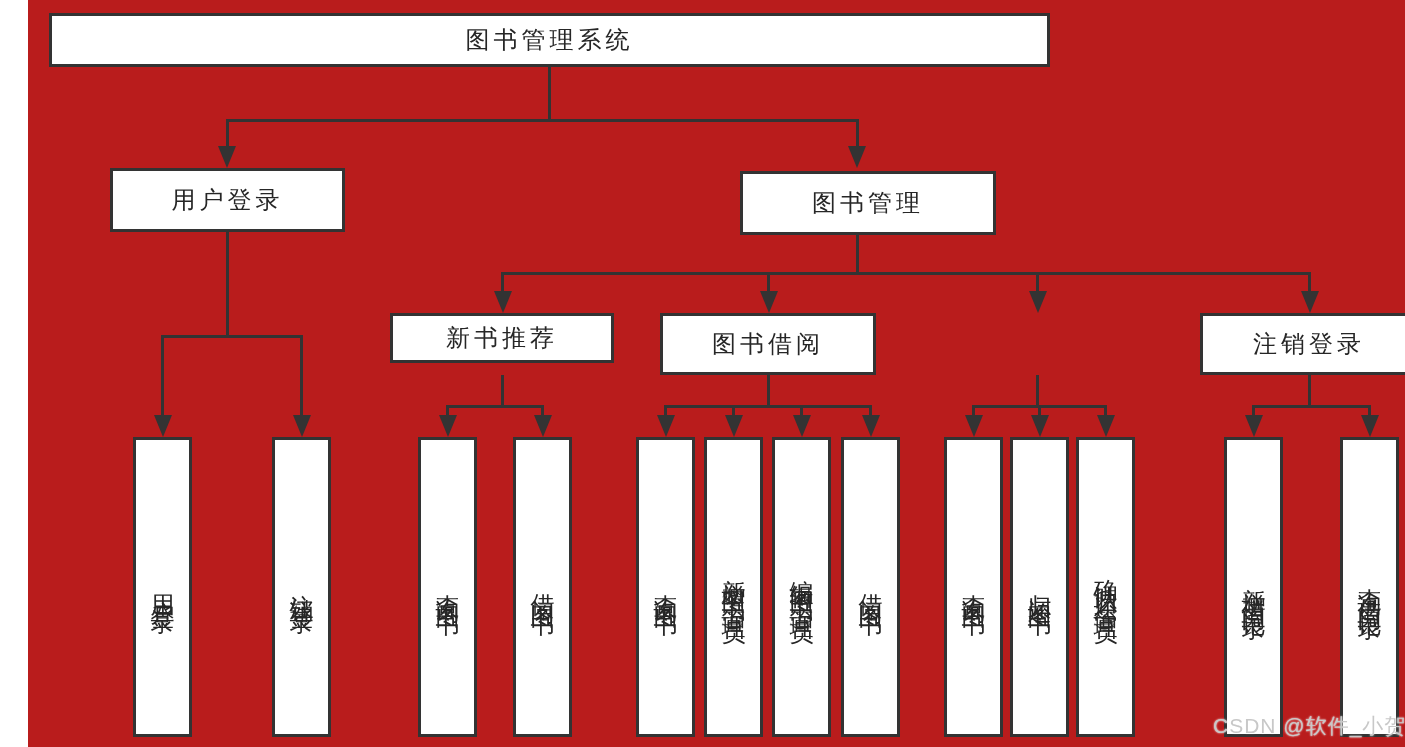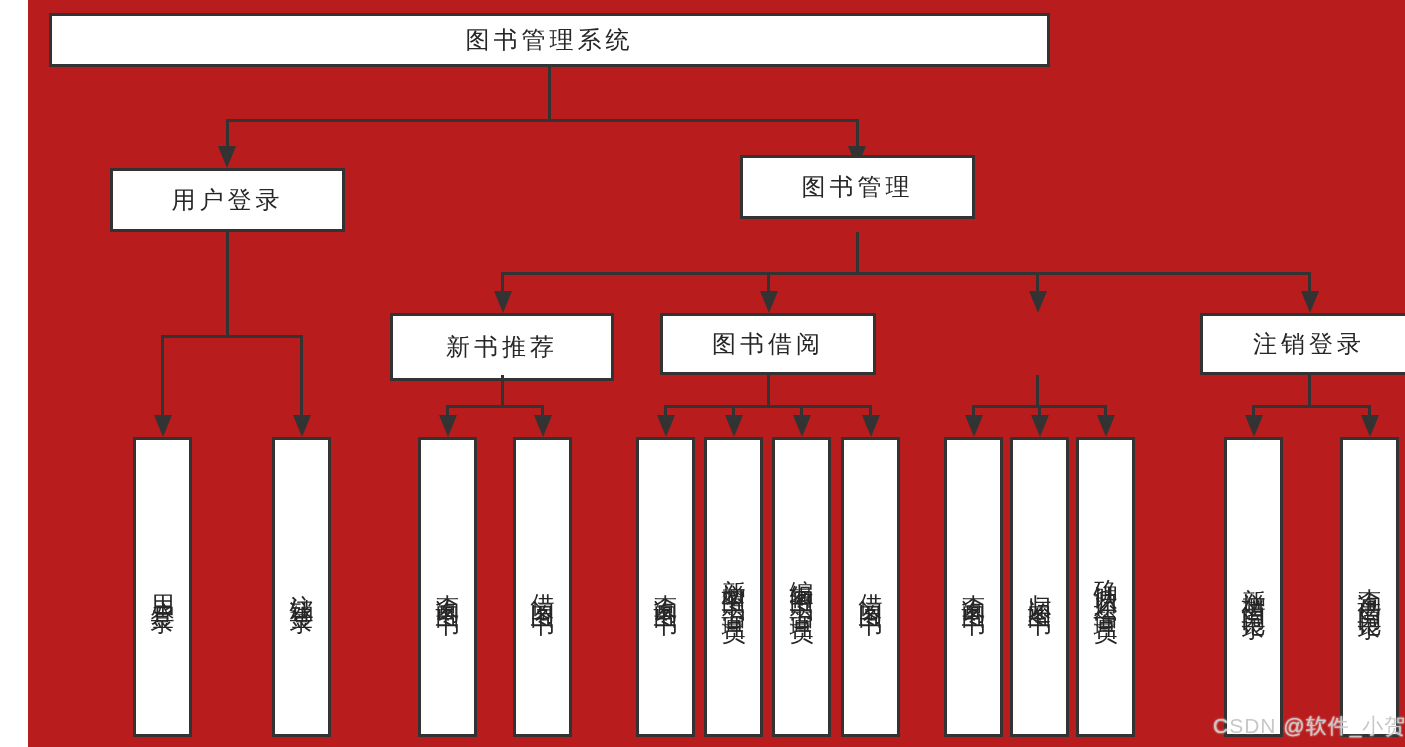--- a/index.html
+++ b/index.html
@@ -67,41 +67,41 @@
   <div class="box" style="left:21px; top:13px; width:1001px; height:54px;">图书管理系统</div>
 
   <div class="line" style="left:520px; top:67px; width:3px; height:52px;"></div>
   <div class="line" style="left:198px; top:119px; width:633px; height:3px;"></div>
   <div class="line" style="left:198px; top:119px; width:3px; height:29px;"></div>
   <div class="line" style="left:828px; top:119px; width:3px; height:29px;"></div>
   <div class="arrow" style="left:190px; top:146px;"></div>
   <div class="arrow" style="left:820px; top:146px;"></div>
 
   <div class="box" style="left:82px; top:168px; width:235px; height:64px;">用户登录</div>
-  <div class="box" style="left:712px; top:155px; width:235px; height:64px;text-align:center;">图书管理</div>
+  <div class="box" style="left:712px; top:171px; width:256px; height:64px;text-align:center;">图书管理</div>
 
   <div class="line" style="left:198px; top:232px; width:3px; height:103px;"></div>
   <div class="line" style="left:133px; top:335px; width:142px; height:3px;"></div>
   <div class="line" style="left:133px; top:335px; width:3px; height:82px;"></div>
   <div class="line" style="left:272px; top:335px; width:3px; height:82px;"></div>
   <div class="arrow" style="left:126px; top:415px;"></div>
   <div class="arrow" style="left:265px; top:415px;"></div>
 
   <div class="line" style="left:828px; top:232px; width:3px; height:40px;"></div>
   <div class="line" style="left:473px; top:272px; width:810px; height:3px;"></div>
   <div class="line" style="left:473px; top:272px; width:3px; height:21px;"></div>
   <div class="line" style="left:739px; top:272px; width:3px; height:21px;"></div>
   <div class="line" style="left:1008px; top:272px; width:3px; height:21px;"></div>
   <div class="line" style="left:1280px; top:272px; width:3px; height:21px;"></div>
   <div class="arrow" style="left:466px; top:291px;"></div>
   <div class="arrow" style="left:732px; top:291px;"></div>
   <div class="arrow" style="left:1001px; top:291px;"></div>
   <div class="arrow" style="left:1273px; top:291px;"></div>
 
-  <div class="box" style="left:362px; top:313px; width:224px; height:68px;">新书推荐</div>
+  <div class="box" style="left:362px; top:313px; width:224px; height:50px;">新书推荐</div>
   <div class="box" style="left:632px; top:313px; width:216px; height:62px;">图书借阅</div>
   <div class="box" style="left:1172px; top:313px; width:218px; height:62px;">注销登录</div>
 
   <div class="line" style="left:473px; top:375px; width:3px; height:30px;"></div>
   <div class="line" style="left:418px; top:405px; width:98px; height:3px;"></div>
   <div class="line" style="left:418px; top:405px; width:3px; height:13px;"></div>
   <div class="line" style="left:513px; top:405px; width:3px; height:13px;"></div>
   <div class="arrow" style="left:411px; top:415px;"></div>
   <div class="arrow" style="left:506px; top:415px;"></div>
 

